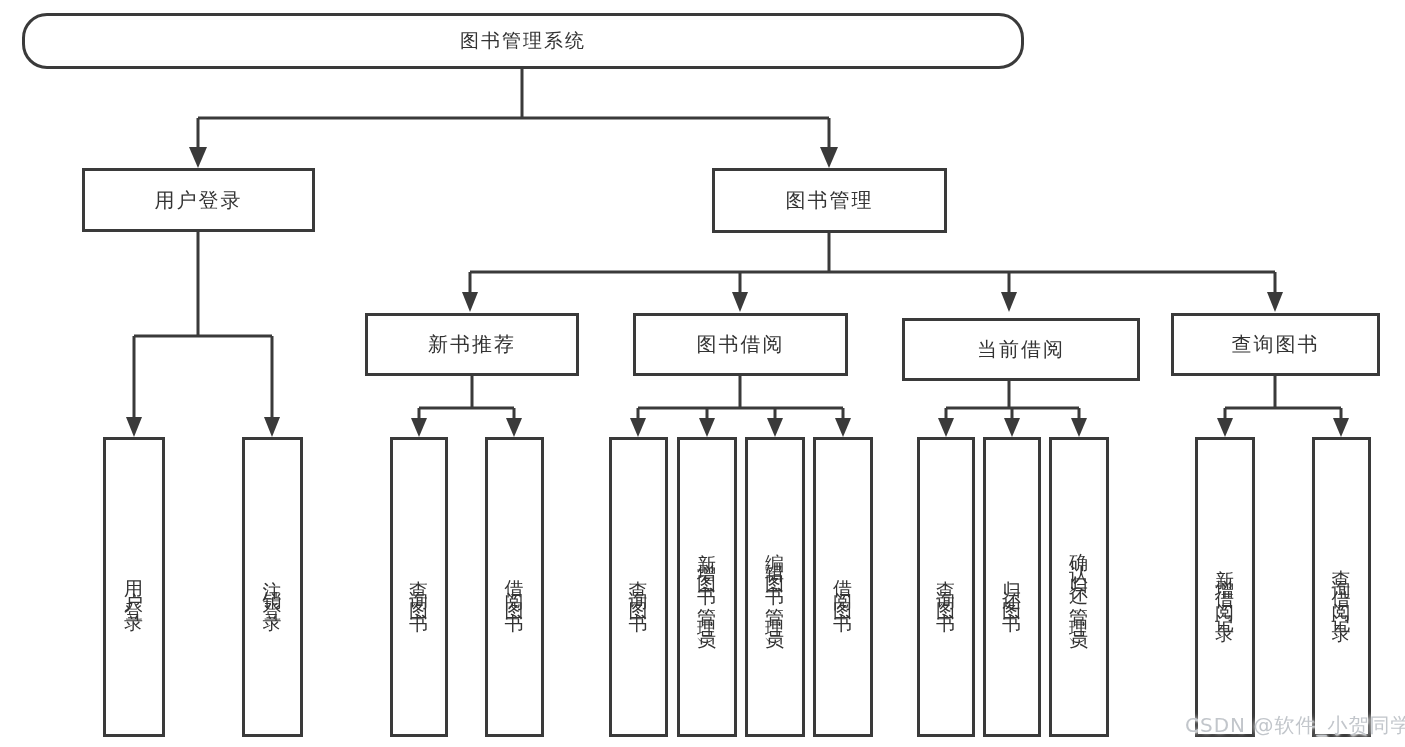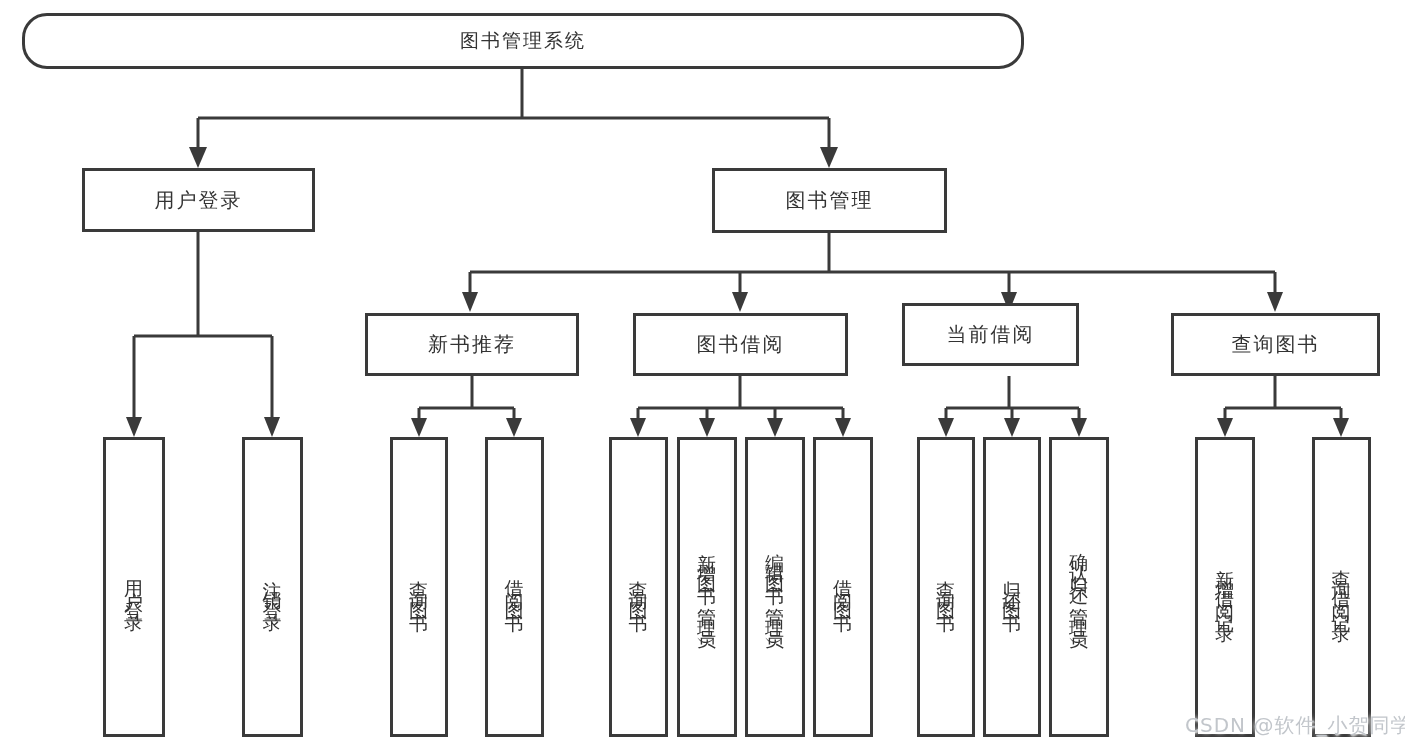--- a/index.html
+++ b/index.html
@@ -58,21 +58,21 @@
     white-space: nowrap;
   }
   
   .n-user  { left: 82px;  top: 168px; width: 233px; height: 64px; }
   .n-book  { left: 712px; top: 168px; width: 235px; height: 65px; font-family: Liberation Serif, serif; }
   
   .n-root  { left: 22px;  top: 13px;  width: 1002px; height: 56px; }
   
   .n-g1 { left: 365px;  top: 313px; width: 214px; height: 63px; }
   .n-g2 { left: 633px;  top: 313px; width: 215px; height: 63px; }
-  .n-g3 { left: 902px;  top: 303px; width: 177px; height: 63px; }
+  .n-g3 { left: 902px;  top: 318px; width: 238px; height: 63px; }
   .n-g4 { left: 1171px; top: 313px; width: 209px; height: 63px; }
   
   .lf-u1  { left: 103px;  width: 62px; }
   .lf-u2  { left: 242px;  width: 61px; }
   .lf-g1a { left: 390px;  width: 58px; }
   .lf-g1b { left: 485px;  width: 59px; }
   .lf-g2a { left: 609px;  width: 59px; }
   .lf-g2b { left: 677px;  width: 60px; }
   .lf-g2c { left: 745px;  width: 60px; }
   .lf-g2d { left: 813px;  width: 60px; }

